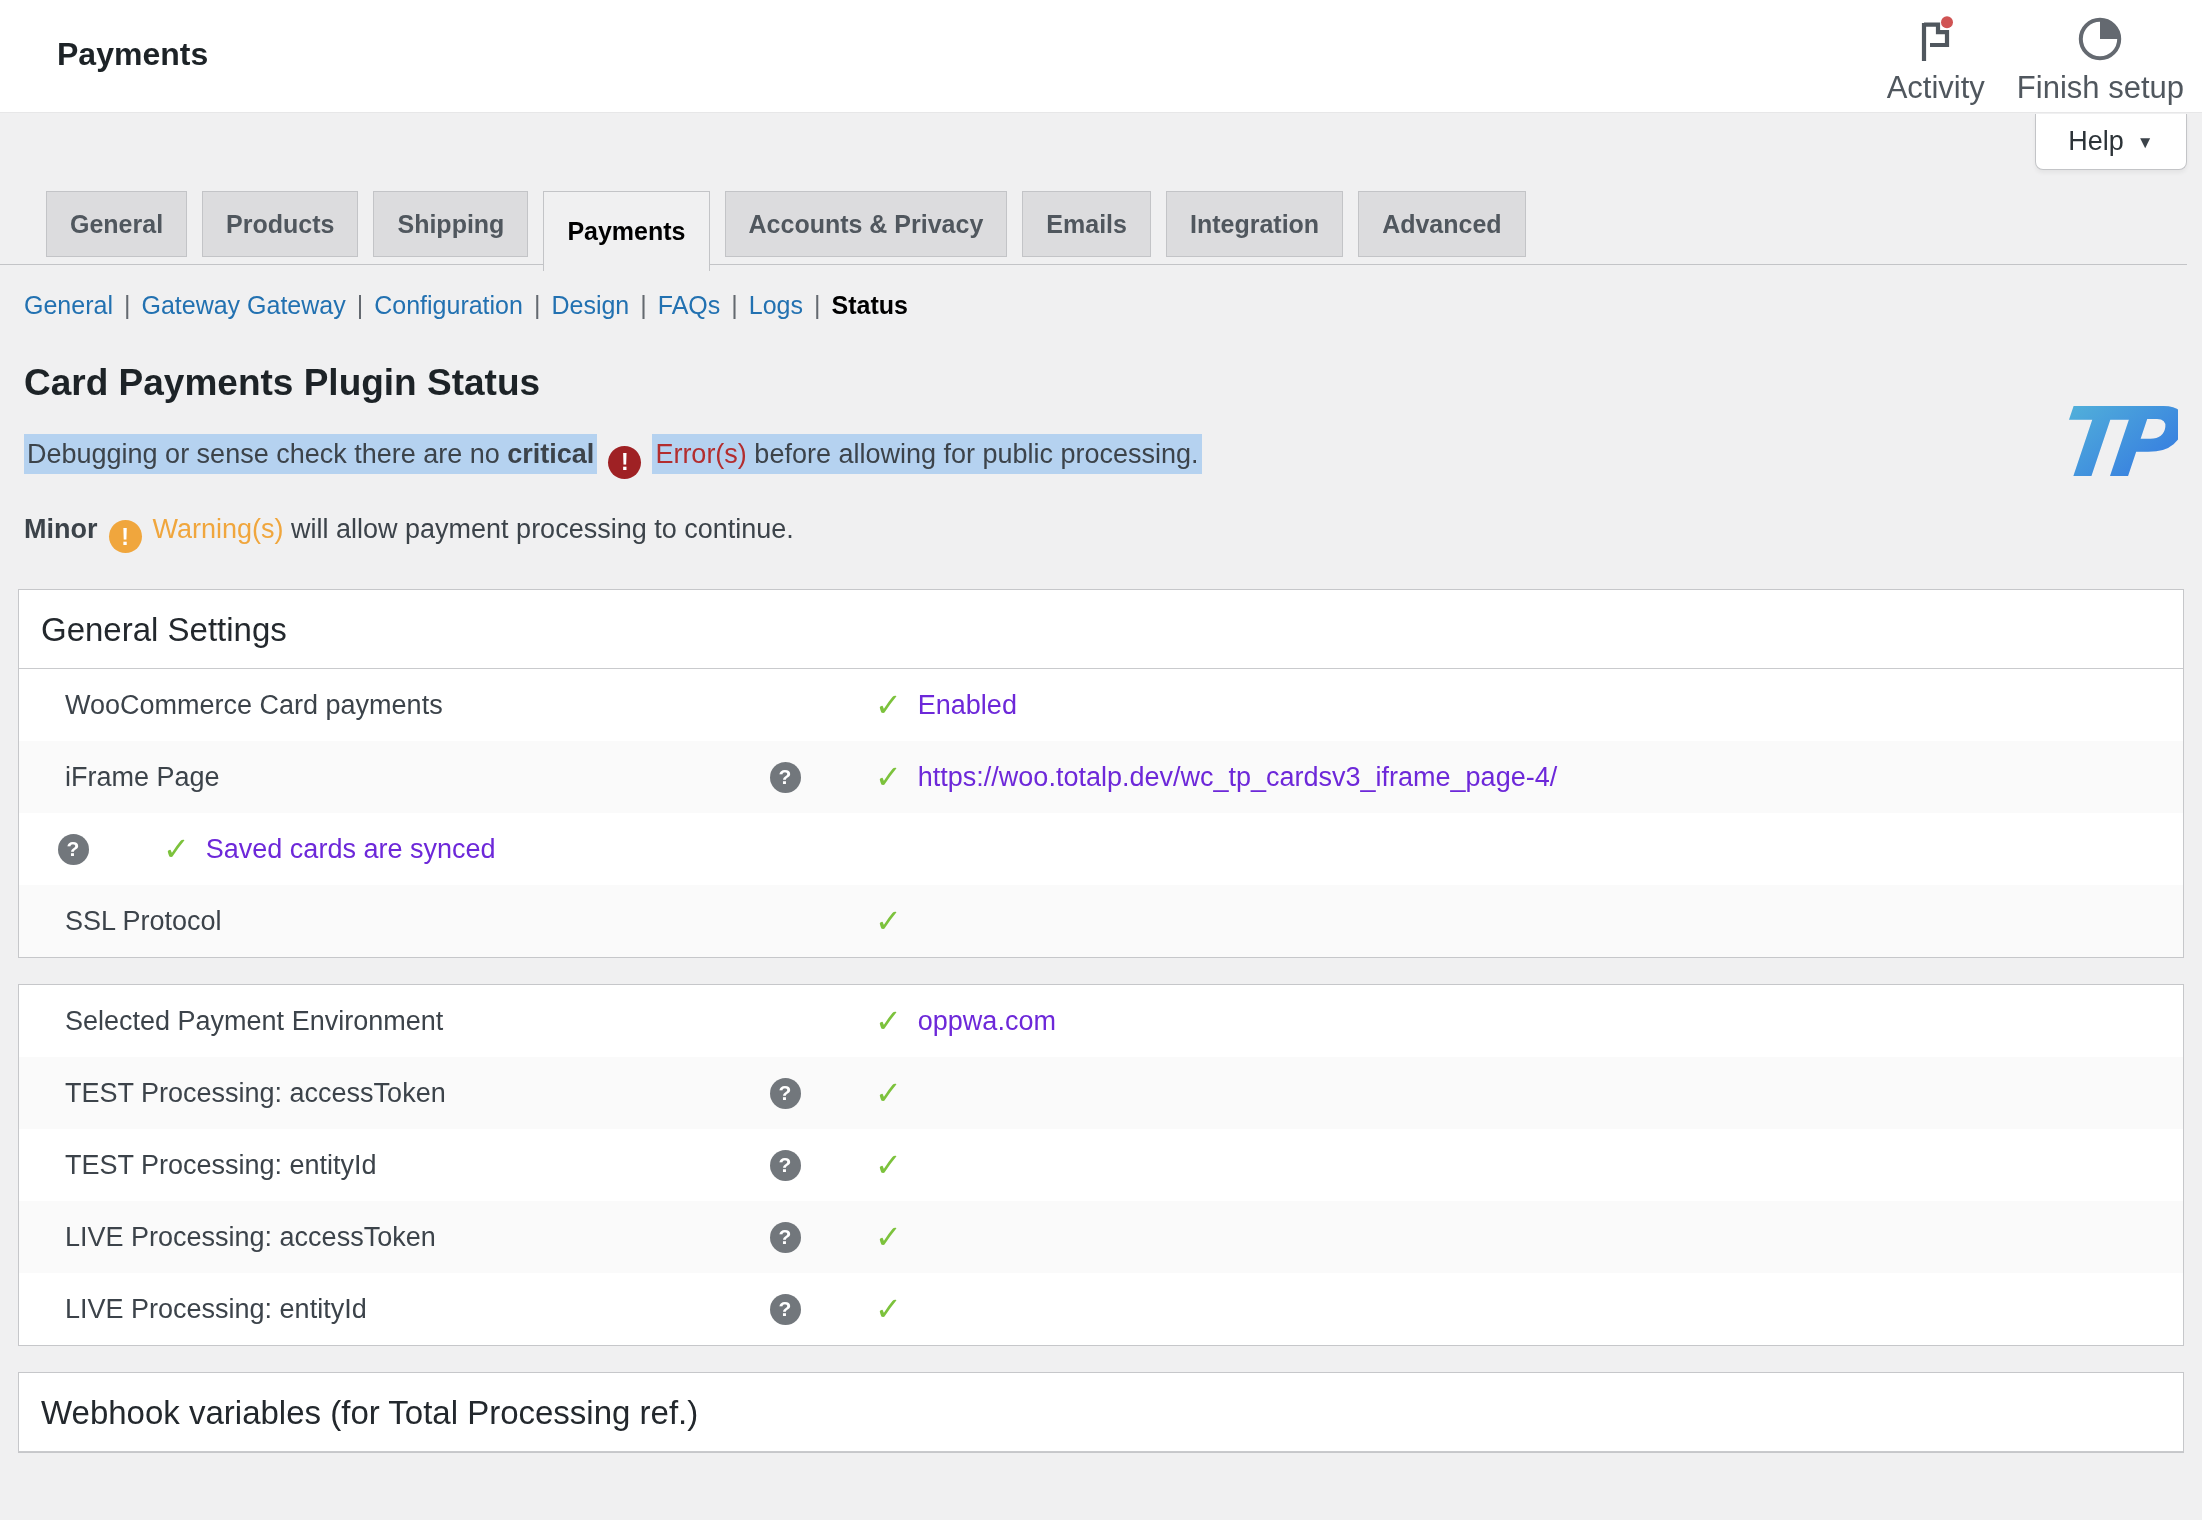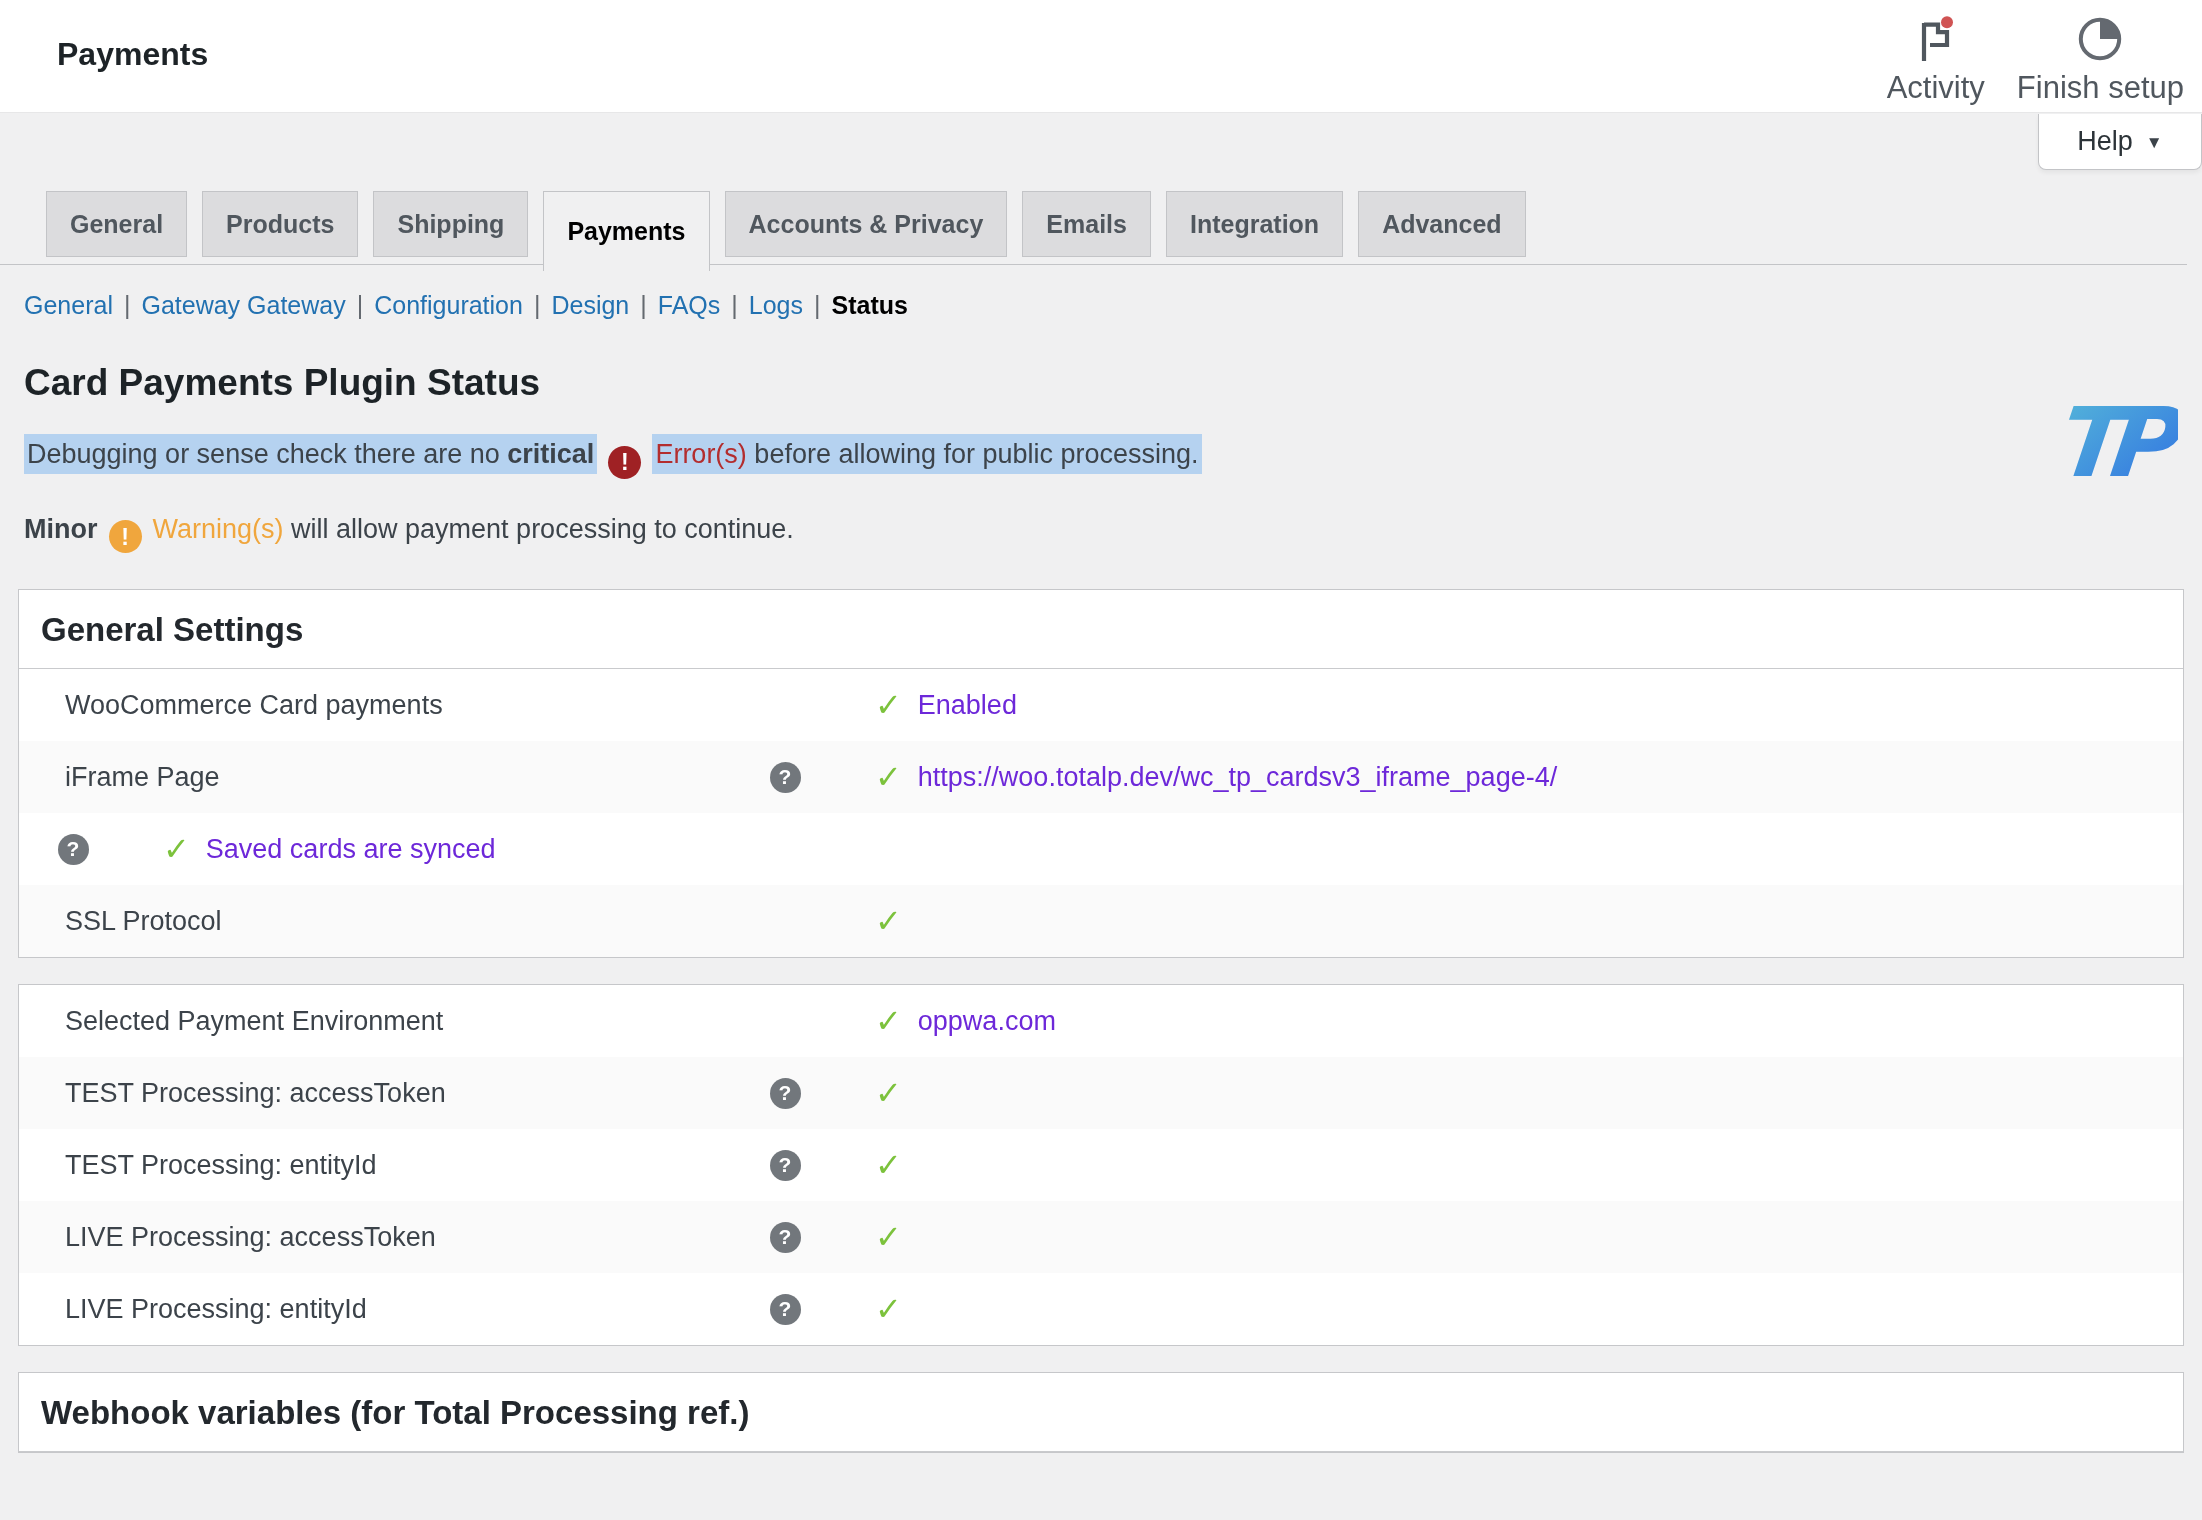--- a/index.html
+++ b/index.html
@@ -25,21 +25,21 @@
   }
   .tb-item {
     display:flex; flex-direction:column; align-items:center;
     padding:4px 16px; cursor:pointer;
   }
   .tb-item .tb-icon { height:50px; display:flex; align-items:center; justify-content:center; }
   .tb-item .tb-label { margin-top:6px; font-size:31px; color:#50575e; white-space:nowrap; }
 
   
   .help-tab {
-    position:absolute; top:114px; right:0; width:164px; height:56px;
+    position:absolute; top:114px; right:15px; width:152px; height:56px;
     background:#ffffff; border:1px solid #c3c4c7; border-top:none;
     border-radius:0 0 8px 8px; box-shadow:0 3px 4px rgba(0,0,0,.05);
     display:flex; align-items:center; justify-content:center; gap:13px;
     font-size:27px; color:#2c3338; cursor:pointer; z-index:6;
   }
   .help-caret { font-size:17px; color:#3c434a; padding-top:3px; }
 
   
   .tabs {
     margin:78px 15px 0 0; padding-left:46px; height:74px;
@@ -82,21 +82,21 @@
   .circle-icon.red { background:#9f2124; }
   .circle-icon.orange { background:#f0a63d; }
 
   
   .card {
     margin:26px 18px 0 18px; background:#ffffff; border:1px solid #c6c7ca;
   }
   #sections .card:first-child { margin-top:36px; }
   .card-title {
     margin:0; padding:0 22px; height:79px; line-height:79px;
-    font-size:33px; font-weight:700; color:#23282d;
+    font-size:33px; font-weight:400; color:#23282d;
     border-bottom:1px solid #c9cacd;
   }
   .row { display:flex; align-items:center; height:72px; font-size:27px;padding-left:24px; }
   .row:nth-child(even) { background:#fafafa; }
   .cell-label { flex:0 0 712px; padding-left:22px; color:#3c434a; }
   .cell-help { flex:0 0 60px; display:flex; justify-content:center; }
   .help-icon {
     width:31px; height:31px; border-radius:50%; background:#72777c;
     color:#ffffff; font-size:21px; font-weight:700;
     display:flex; align-items:center; justify-content:center; cursor:pointer;

